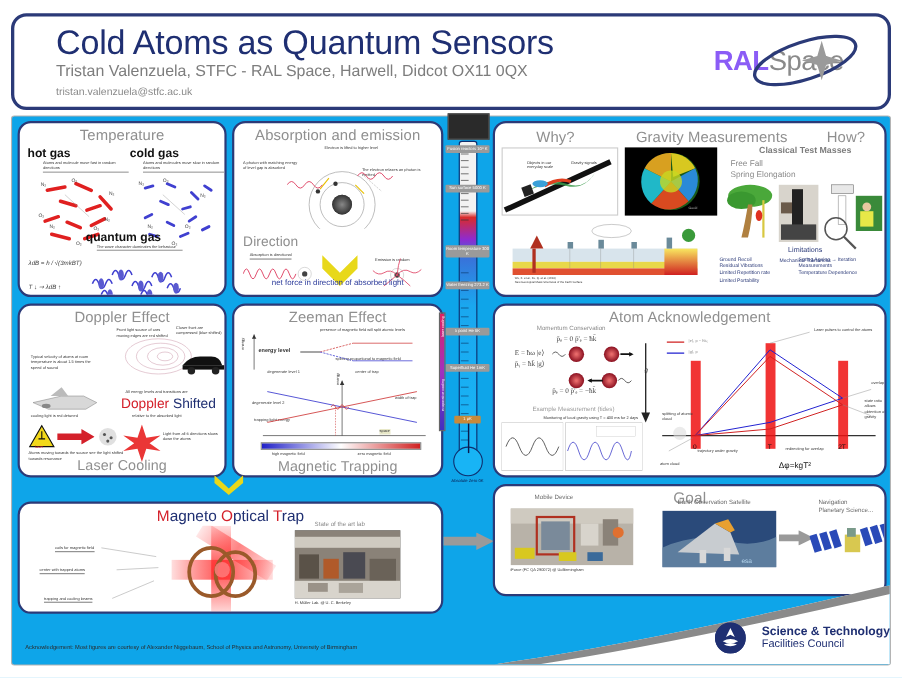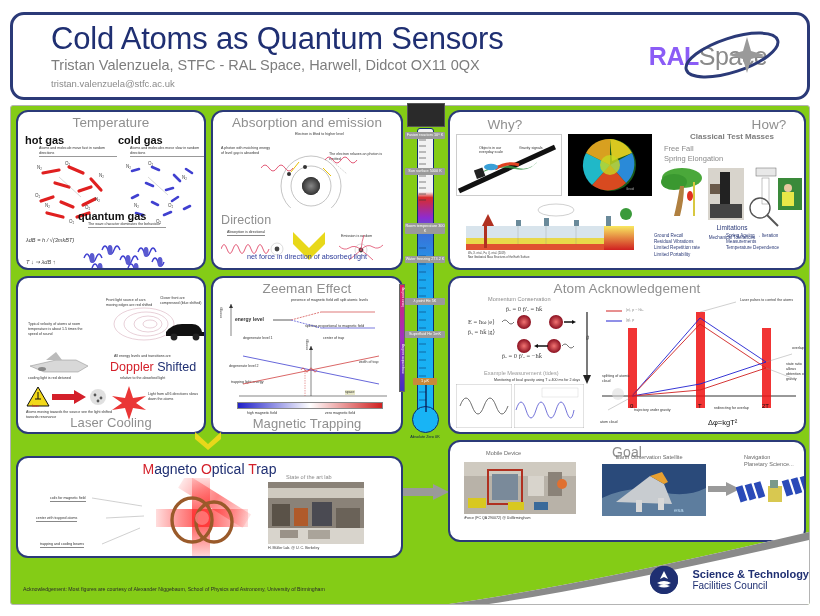--- a/index.html
+++ b/index.html
@@ -41,21 +41,21 @@
   }
   .logo-ral { font-size: 25px; color: #8b5cf6; font-weight: bold; letter-spacing: -0.5px;}
   .logo-space { font-size: 25px; color: #8a8a8a; font-weight: normal; letter-spacing: -0.5px;}
   .logo-svg { position: absolute; right: 10px; top: 14px; }
 
   
   .body-area {
     position: relative;
     margin: 5px 2px 0 2px;
     height: 500px;
-    background: #84cc16;
+    background: #0ea5e9;
     border: 1px solid #b4b4b4;
     border-radius: 3px;
     padding: 4px;
   }
   .panel {
     position: absolute;
     background: #ffffff;
     border: 2px solid #2b3a78;
     border-radius: 12px;
     overflow: hidden;
@@ -366,20 +366,21 @@
       <div class="thermo-lbl" style="top:150px;">Water freezing 273.2 K</div>
       <div class="thermo-lbl" style="top:192px;">λ point He 5K</div>
       <div class="thermo-lbl" style="top:225px;">Superfluid He 1mK</div>
       <div class="thermo-lbl" style="top:272px;width:24px;left:8px;background:#c88a3a;">1 μK</div>
       <div class="thermo-lbl" style="top:328px;background:none;color:#0a1a4e;">Absolute Zero 0K</div>
     </div>
 
     <div class="panel" id="p-why">
       <div style="display:flex;justify-content:space-between;padding-top:2px;">
         <div class="panel-title" style="width:110px;">Why?</div>
+        <div class="panel-title" style="width:140px;">Gravity Measurements</div>
         <div class="panel-title" style="width:70px;">How?</div>
       </div>
 
       <div style="position:absolute;left:6px;top:22px;width:106px;height:62px;border:1px solid #ccc;">
         <svg width="104" height="60" viewBox="0 0 104 60">
           <line x1="2" y1="56" x2="98" y2="12" stroke="#111" stroke-width="5"></line>
           <path d="M24 38 q16 -12 34 -6 q16 6 26 -10 q-10 16 -26 12 q-18 -4 -34 4 Z" fill="#3a9a4a" opacity="0.85"></path>
           <path d="M38 34 q12 -8 24 -4" fill="none" stroke="#e04020" stroke-width="3"></path>
           <ellipse cx="34" cy="32" rx="7" ry="3.2" fill="#3aa0d8"></ellipse>
           <rect x="18" y="34" width="9" height="9" fill="#222" transform="rotate(-20 22 38)"></rect>
@@ -476,20 +477,21 @@
             <line x1="120" y1="26" x2="120" y2="44"></line>
           </g>
           <circle cx="170" cy="14" r="6" fill="#3a9a3a"></circle>
           <text x="12" y="54" font-size="2.6" fill="#333" font-family="Liberation Sans">Wu, X. et al., Fu, Q. et al. (2019)</text>
           <text x="12" y="57.5" font-size="2.6" fill="#333" font-family="Liberation Sans">New Geological Mass Structures of the Earth Surface</text>
         </svg>
       </div>
     </div>
 
     <div class="panel" id="p-doppler">
+      <div class="panel-title">Doppler Effect</div>
 
       <div class="tiny" style="position:absolute;left:88px;top:20px;width:52px;">Front light source of cars moving edges are red shifted</div>
       <div class="tiny" style="position:absolute;left:142px;top:18px;width:44px;">Closer front are compressed (blue shifted)</div>
 
       <svg style="position:absolute;left:92px;top:24px;" width="96" height="44" viewBox="0 0 96 44">
         <g fill="none" stroke="#d0a0b0" stroke-width="0.5">
           <ellipse cx="34" cy="22" rx="30" ry="16"></ellipse>
             <ellipse cx="36" cy="22" rx="22" ry="12"></ellipse>
           <ellipse cx="38" cy="22" rx="14" ry="8"></ellipse>
             <ellipse cx="40" cy="22" rx="7" ry="4"></ellipse>

